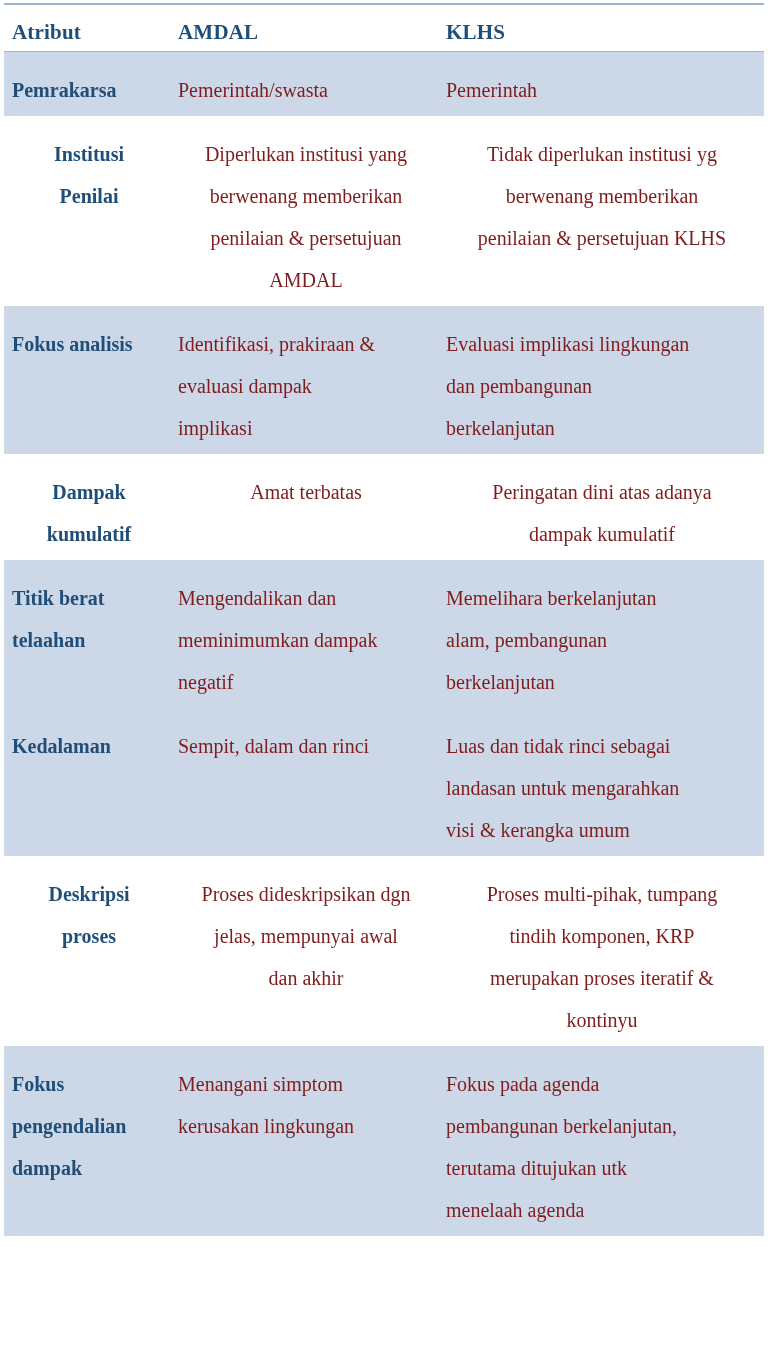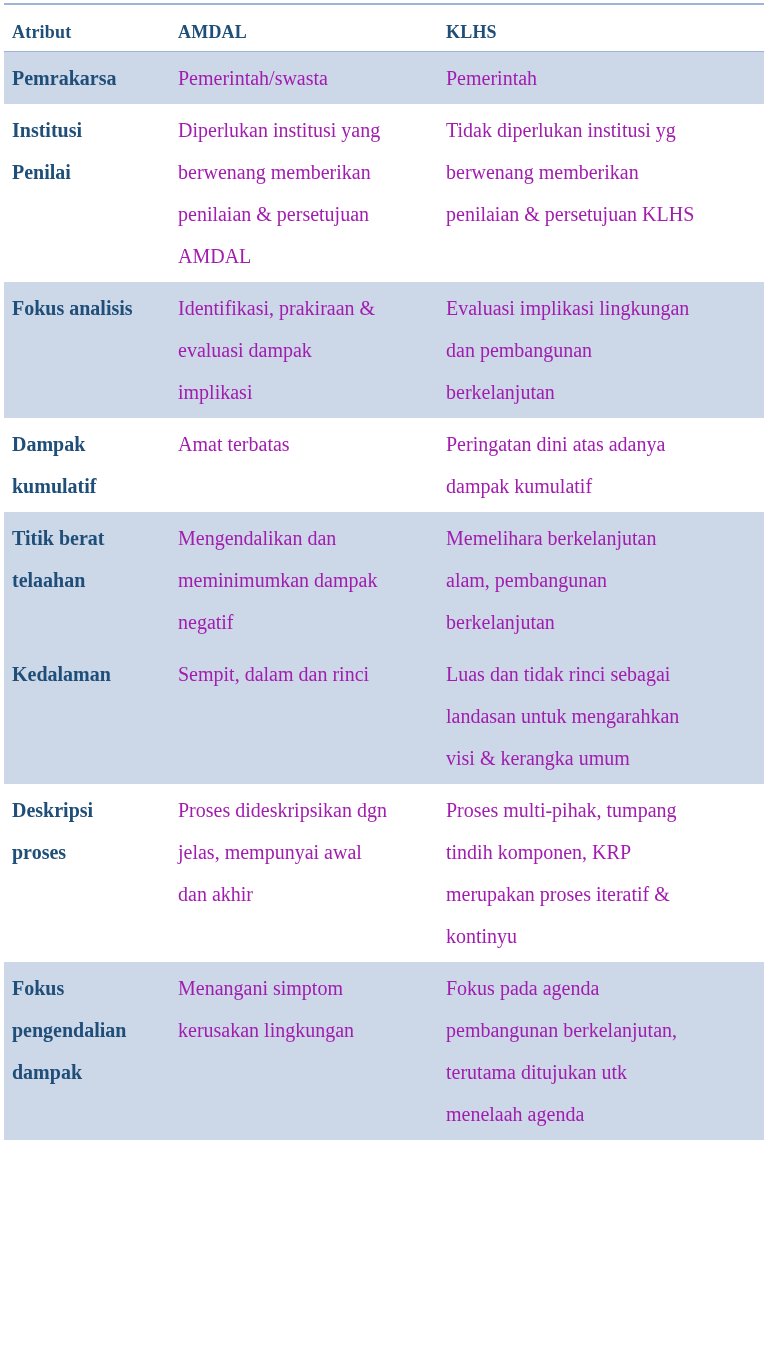--- a/index.html
+++ b/index.html
@@ -33,49 +33,49 @@
     border-top: 2px solid #9fb4d4;
     padding: 0;
     height: 3px;
     line-height: 0;
     font-size: 0;
   }
   thead tr.hdr th {
     text-align: left;
     vertical-align: bottom;
     font-weight: bold;
-    font-size: 18px;
+    font-size: 21px;
     line-height: 26px;
     color: #1f4e79;
     padding: 11px 6px 6px 8px;
     border-bottom: 1.5px solid #9fb4d4;
     letter-spacing: 0.2px;
   }
   thead tr.hdr th.col-amdal,
   thead tr.hdr th.col-klhs { padding-left: 6px; }
 
   tbody tr td {
     vertical-align: top;
     font-size: 20px;
     line-height: 42px;
     padding: 0 6px 0 8px;
-    color: #a21caf;
+    color: #7f1d1d;
   }
   tbody tr td.attr {
     font-weight: bold;
     color: #1f4e79;
     font-size: 20px;
   }
   tbody tr td.val { padding-left: 6px; }
   tbody tr.band td { background: #ccd7e8; }
-  tbody tr.plain td { background: #ffffff; }
+  tbody tr.plain td { background: #ffffff; text-align: center; }
 
   tbody tr td .cellpad {
     display: block;
-    padding-top: 5px;
+    padding-top: 17px;
     padding-bottom: 5px;
   }
   tbody tr td .line { display: block; white-space: nowrap; }
 </style>
 </head>
 <body>
 
 <div class="table-wrap">
   <table class="cmp">
     <colgroup>

